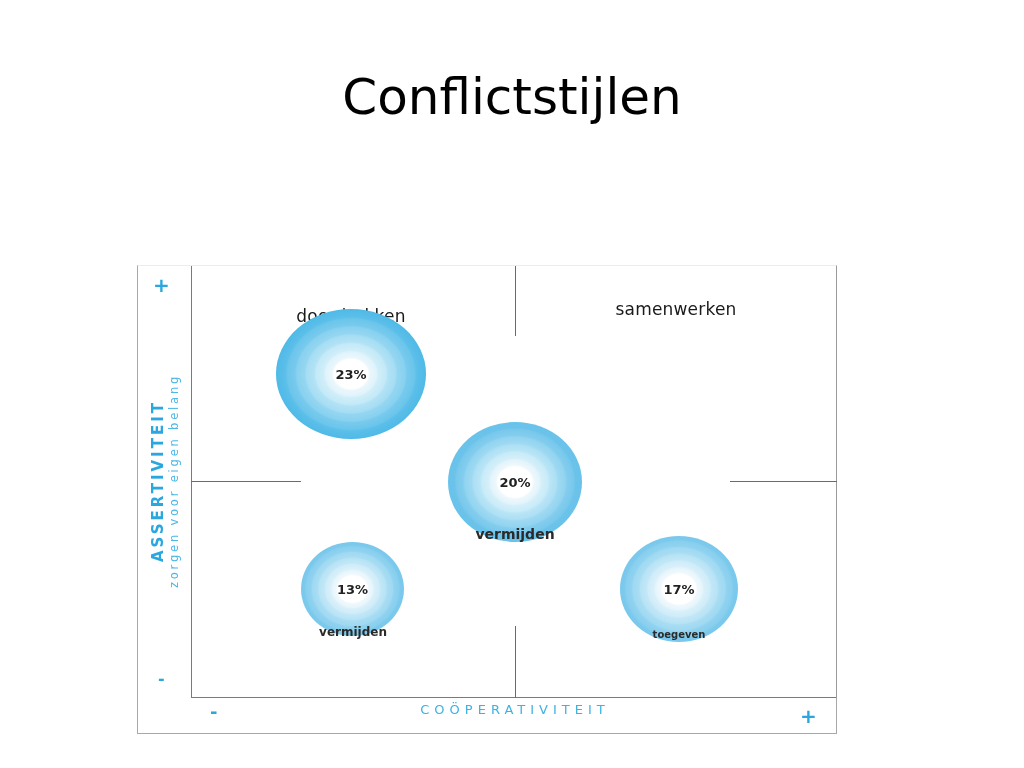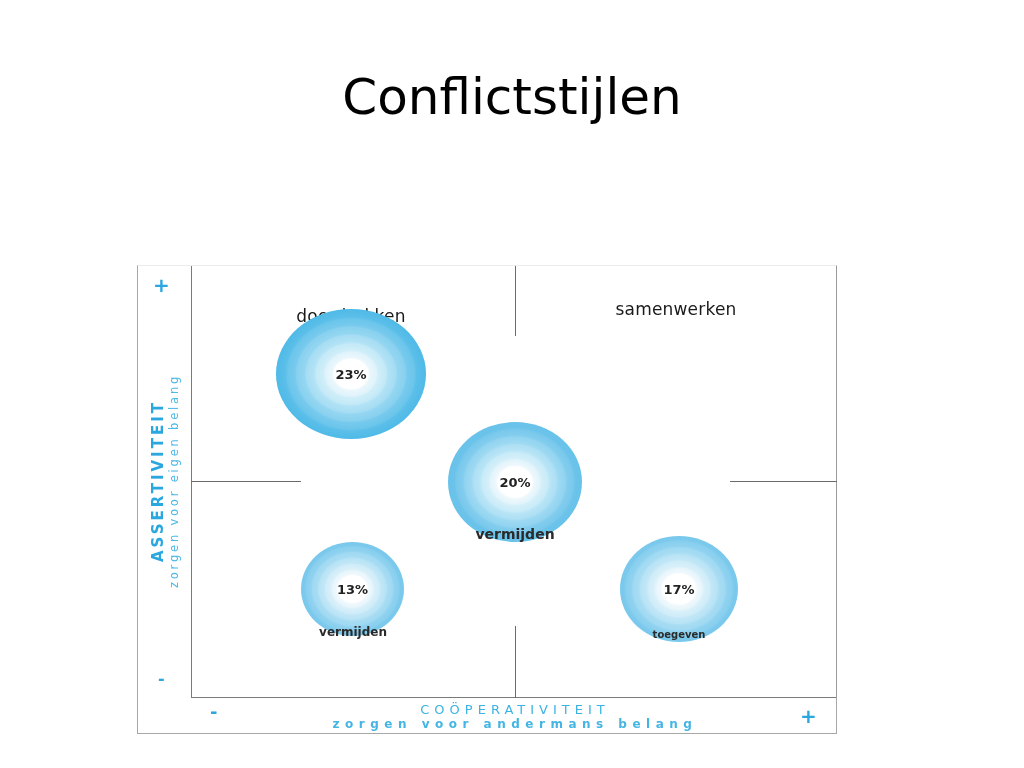--- a/index.html
+++ b/index.html
@@ -139,21 +139,20 @@
       font-size: 11.5px;
       letter-spacing: 2.8px;
       line-height: 14px;
       color: #4bb8e6;
     }
     .x-axis-title {
       position: absolute;
       left: 377px;
       top: 437px;
       transform: translateX(-50%);
-      text-align: center;
       white-space: nowrap;
       color: #2aa7df;
       font-family: "DejaVu Sans", "Liberation Sans", sans-serif;
     }
     .x-axis-title .main {
       display: block;
       font-size: 13px;
       letter-spacing: 5px;
       line-height: 14px;
       color: #3bb3e3;
@@ -187,21 +186,20 @@
     <div class="axis-sign" style="left:20px; top:405px; font-size:16px;">-</div>
     <div class="y-axis-title">
       <span class="main">ASSERTIVITEIT</span>
       <span class="sub">zorgen voor eigen belang</span>
     </div>
 
     <div class="axis-sign" style="left:72px; top:437px; font-size:18px;">-</div>
     <div class="axis-sign" style="left:662px; top:440px; font-size:20px;">+</div>
     <div class="x-axis-title">
       <span class="main">COÖPERATIVITEIT</span>
-      <span class="sub">zorgen voor andermans belang</span>
     </div>
 
     <div class="label label-lg" style="left:213px; top:40px;">doordrukken</div>
     <div class="bubble bubble-strong" style="left:138px; top:43px; width:150px; height:130px;">
       <span class="pct">23%</span>
     </div>
 
     <div class="label label-lg" style="left:538px; top:33px;">samenwerken</div>
 
     <div class="bubble bubble-mid" style="left:310px; top:156px; width:134px; height:120px;">

